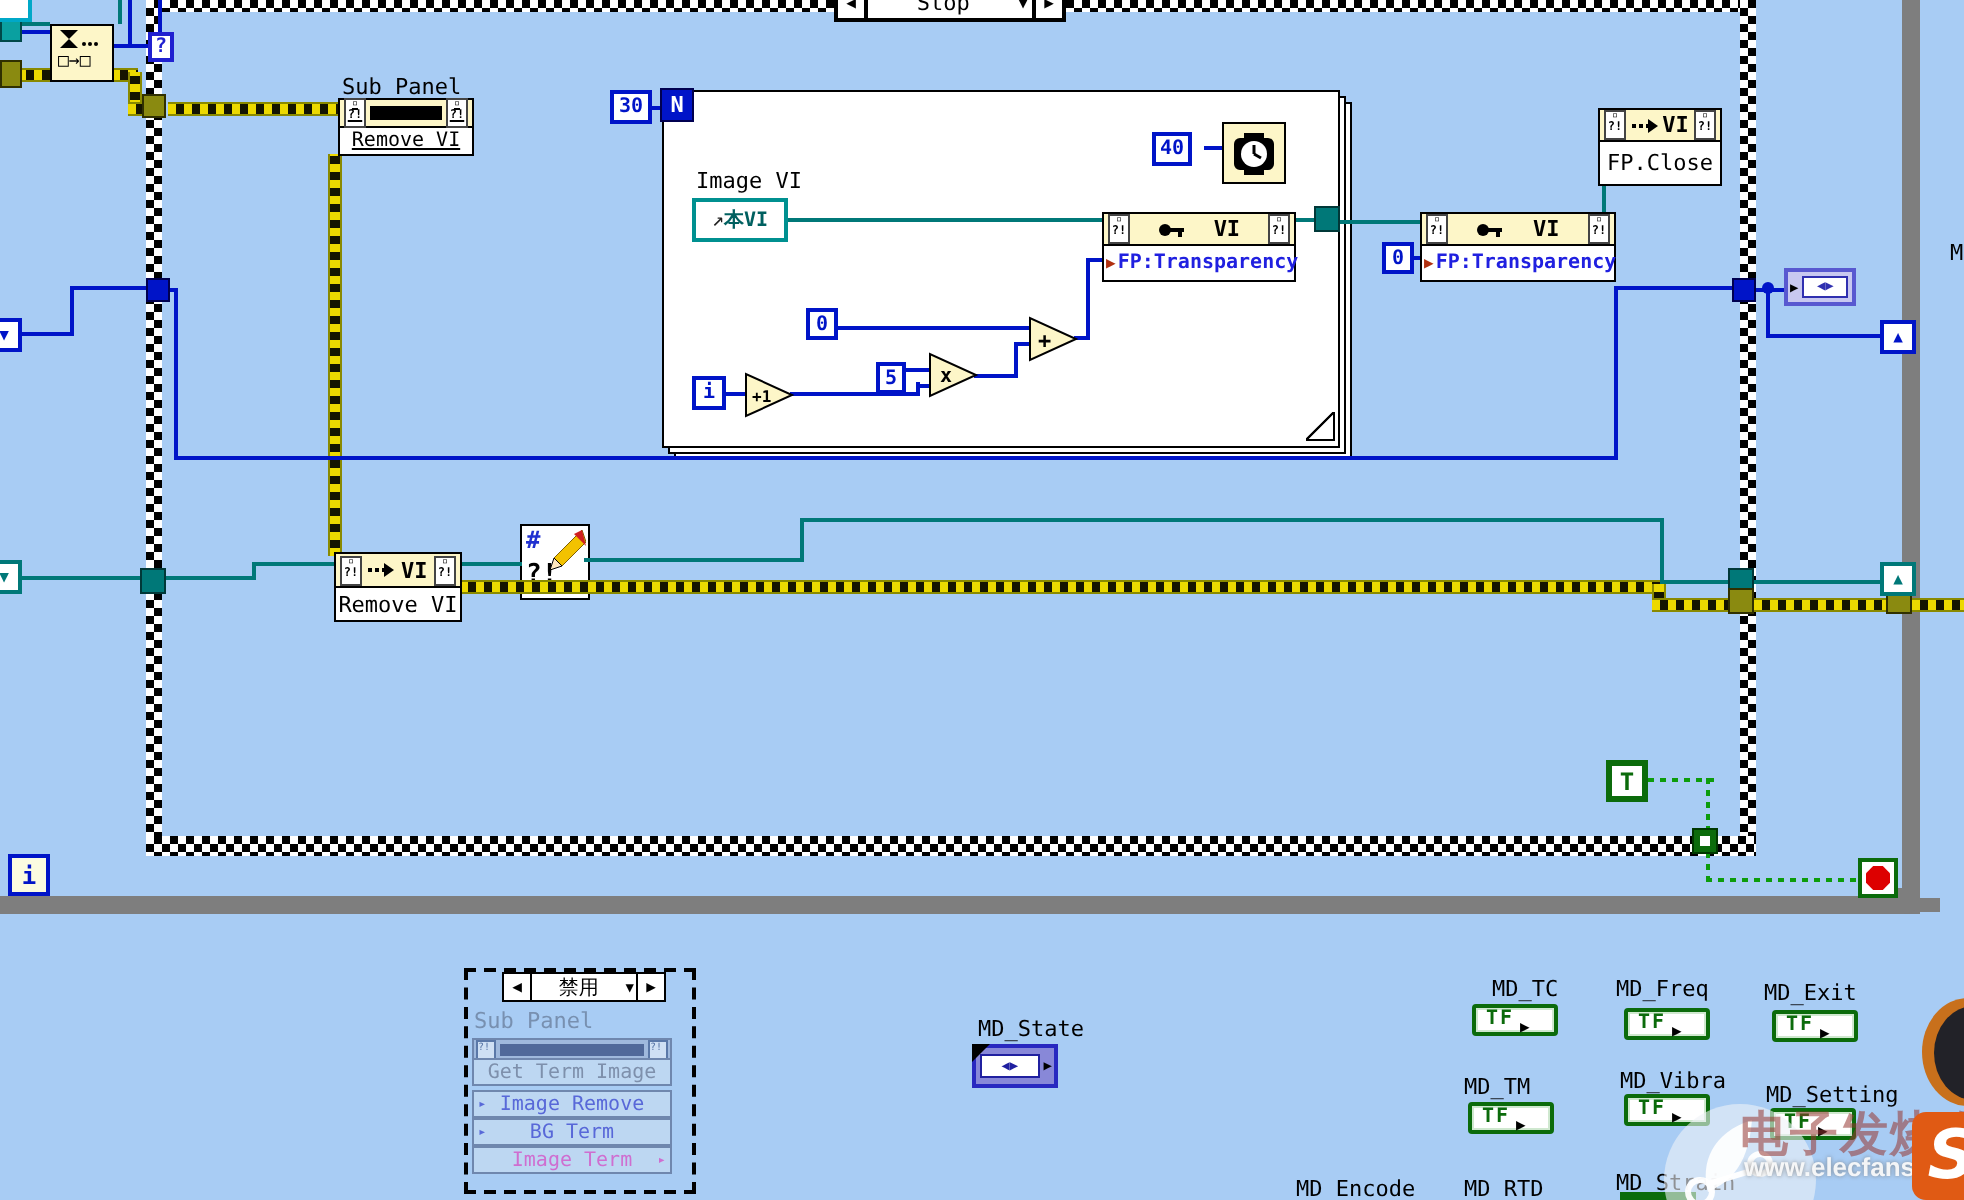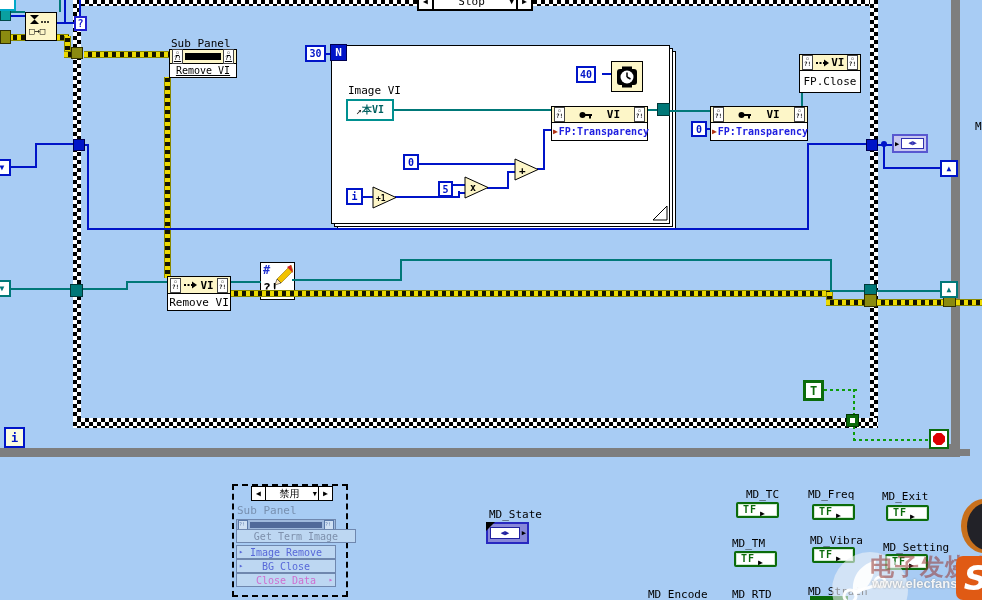--- a/index.html
+++ b/index.html
@@ -318,24 +318,24 @@
     <span class="ctr" style="font-size:10px;">禁用</span>
     <span style="font-size:7px;margin-right:1px;">▼</span>
     <span class="cap capr" style="border-left-width:1px;">▶</span>
   </div>
   <div class="lbl" style="left:237px;top:504px;color:#7890b0;">Sub Panel</div>
   <div class="rowbox" style="left:236px;top:519px;width:100px;height:12px;background:#9fb9dd;justify-content:space-between;padding:0 1px;">
     <span style="width:8px;height:8px;border:1px solid #5a78a8;background:#cfe0f4;font:5px monospace;color:#5a78a8;">?!</span>
     <span style="flex:1;height:6px;background:#50699a;margin:0 2px;"></span>
     <span style="width:8px;height:8px;border:1px solid #5a78a8;background:#cfe0f4;font:5px monospace;color:#5a78a8;">?!</span>
   </div>
-  <div class="rowbox" style="left:236px;top:529px;width:120px;height:14px;color:#7e90ac;">Get Term Image</div>
+  <div class="rowbox" style="left:236px;top:529px;width:100px;height:14px;color:#7e90ac;">Get Term Image</div>
   <div class="rowbox arrL" style="left:236px;top:545px;width:100px;height:14px;color:#5868d8;">Image Remove</div>
-  <div class="rowbox arrL" style="left:236px;top:559px;width:100px;height:14px;color:#5868d8;">BG Close</div>
-  <div class="rowbox arrR" style="left:236px;top:573px;width:100px;height:14px;color:#cf6ed0;">Close Data</div>
+  <div class="rowbox arrL" style="left:236px;top:559px;width:100px;height:14px;color:#5868d8;">BG Term</div>
+  <div class="rowbox arrR" style="left:236px;top:573px;width:100px;height:14px;color:#cf6ed0;">Image Term</div>
 
   <div class="lbl" style="left:489px;top:508px;">MD_State</div>
   <div class="abs" style="left:486px;top:522px;width:43px;height:22px;border:2px solid #2828c0;background:#8888d8;box-sizing:border-box;display:flex;align-items:center;z-index:6;">
     <span class="ico-lr" style="flex:1;background:#fff;border:1px solid #2020a0;color:#2020a0;font-size:7px;margin:2px;text-align:center;line-height:10px;"></span>
     <span style="color:#000;font-size:7px;margin-right:1px;">▶</span>
   </div>
   <div class="fold" style="left:486px;top:522px;"></div>
 
   <div class="lbl" style="left:746px;top:488px;">MD_TC</div>
   <div class="tf" style="left:736px;top:502px;">

